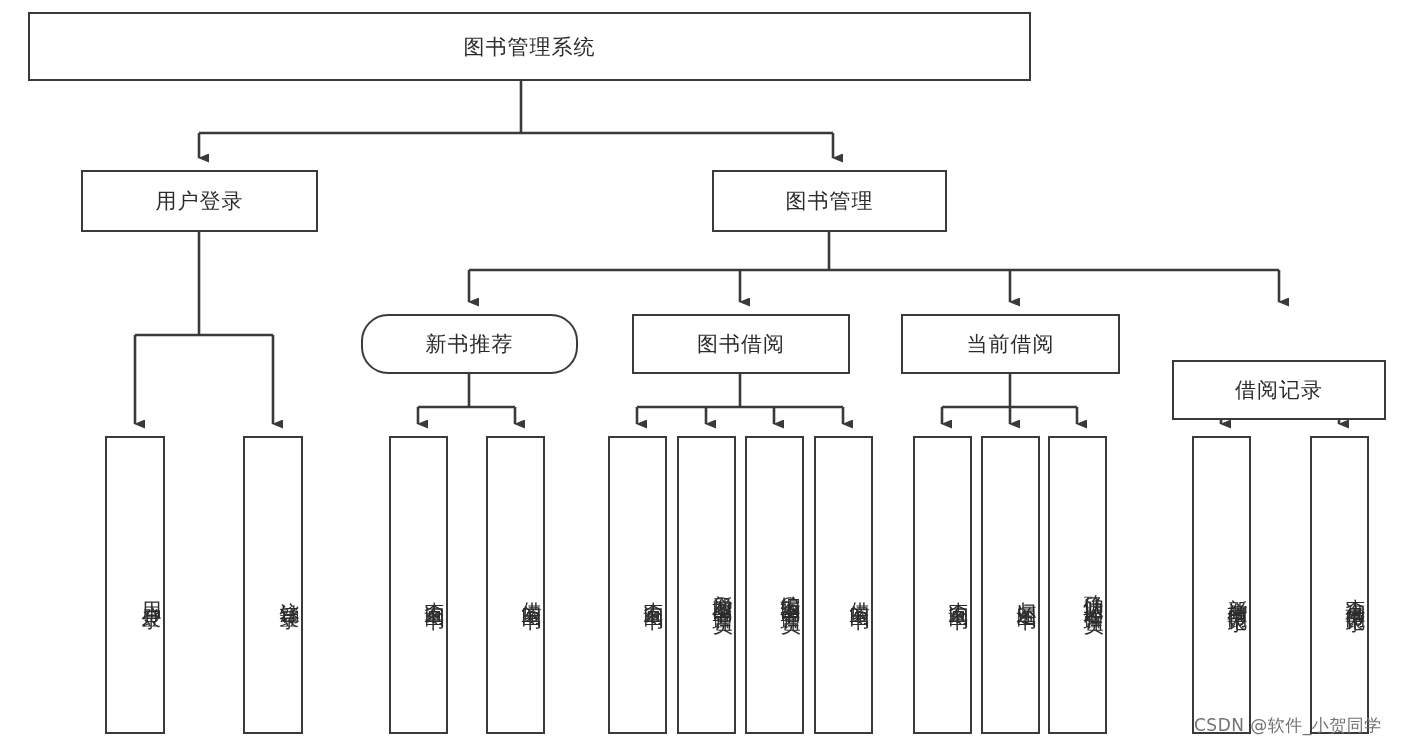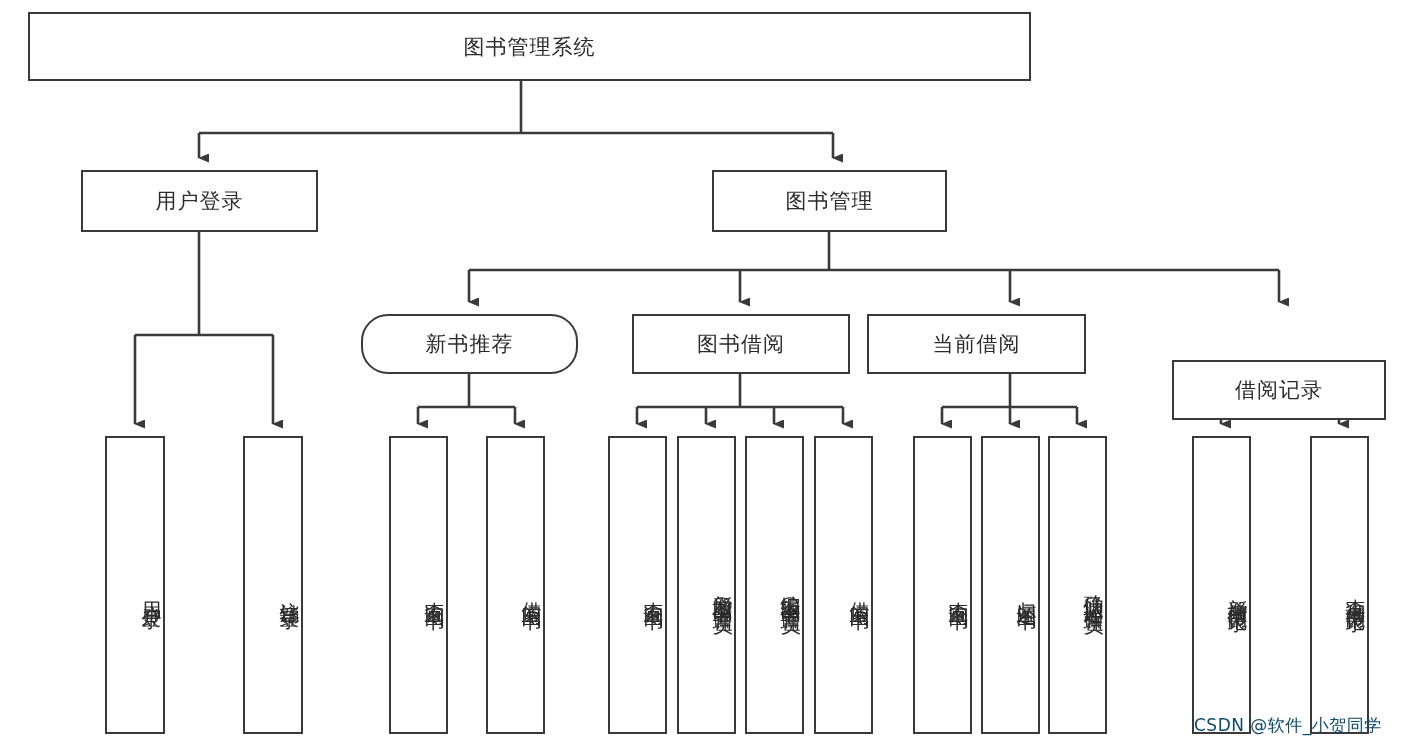--- a/index.html
+++ b/index.html
@@ -11,21 +11,21 @@
   .node{position:absolute;box-sizing:border-box;background:#ffffff;
         border:2.5px solid #3a3a3a;display:flex;align-items:center;
         justify-content:center;color:#2b2b2b;}
   .node.h{font-size:21px;letter-spacing:1px;}
   .node.v{writing-mode:vertical-rl;text-orientation:upright;
           font-size:20px;letter-spacing:3px;line-height:1.15;
           padding-top:14px;align-items:flex-start;justify-content:center;}
   .node.v span{writing-mode:vertical-rl;text-orientation:upright;}
 
   .watermark{position:absolute;left:1194px;top:714px;font-size:17px;
-             color:#0c4a6e;white-space:nowrap;letter-spacing:0.5px;}
+             color:#737373;white-space:nowrap;letter-spacing:0.5px;}
 </style>
 </head>
 <body>
 
 <div id="canvas">
 
   <svg class="connectors" viewBox="0 0 1405 747" xmlns="http://www.w3.org/2000/svg">
     <defs>
       <marker id="arw" markerWidth="9" markerHeight="11" refX="4.5" refY="10" orient="auto" markerUnits="userSpaceOnUse">
         <path d="M0,0 L9,0 L4.5,11 Z" fill="#3a3a3a"></path>
@@ -85,21 +85,21 @@
   <div class="node h" style="left:712px;top:170px;width:235px;height:62px;text-align:center;">
     <span>图书管理</span>
   </div>
 
   <div class="node h" style="left:361px;top:314px;width:217px;height:60px;border-radius:27px;">
     <span>新书推荐</span>
   </div>
   <div class="node h" style="left:632px;top:314px;width:218px;height:60px;font-family:Liberation Mono, monospace;">
     <span>图书借阅</span>
   </div>
-  <div class="node h" style="left:867px;top:314px;width:219px;height:60px;">
+  <div class="node h" style="left:901px;top:314px;width:219px;height:60px;">
     <span>当前借阅</span>
   </div>
   <div class="node h" style="left:1172px;top:314px;width:214px;height:60px;margin-top:46px;">
     <span>借阅记录</span>
   </div>
 
   <div class="node v" style="left:105px;top:436px;width:60px;height:298px;">
     <span>用户登录</span>
   </div>
   <div class="node v" style="left:243px;top:436px;width:60px;height:298px;">

